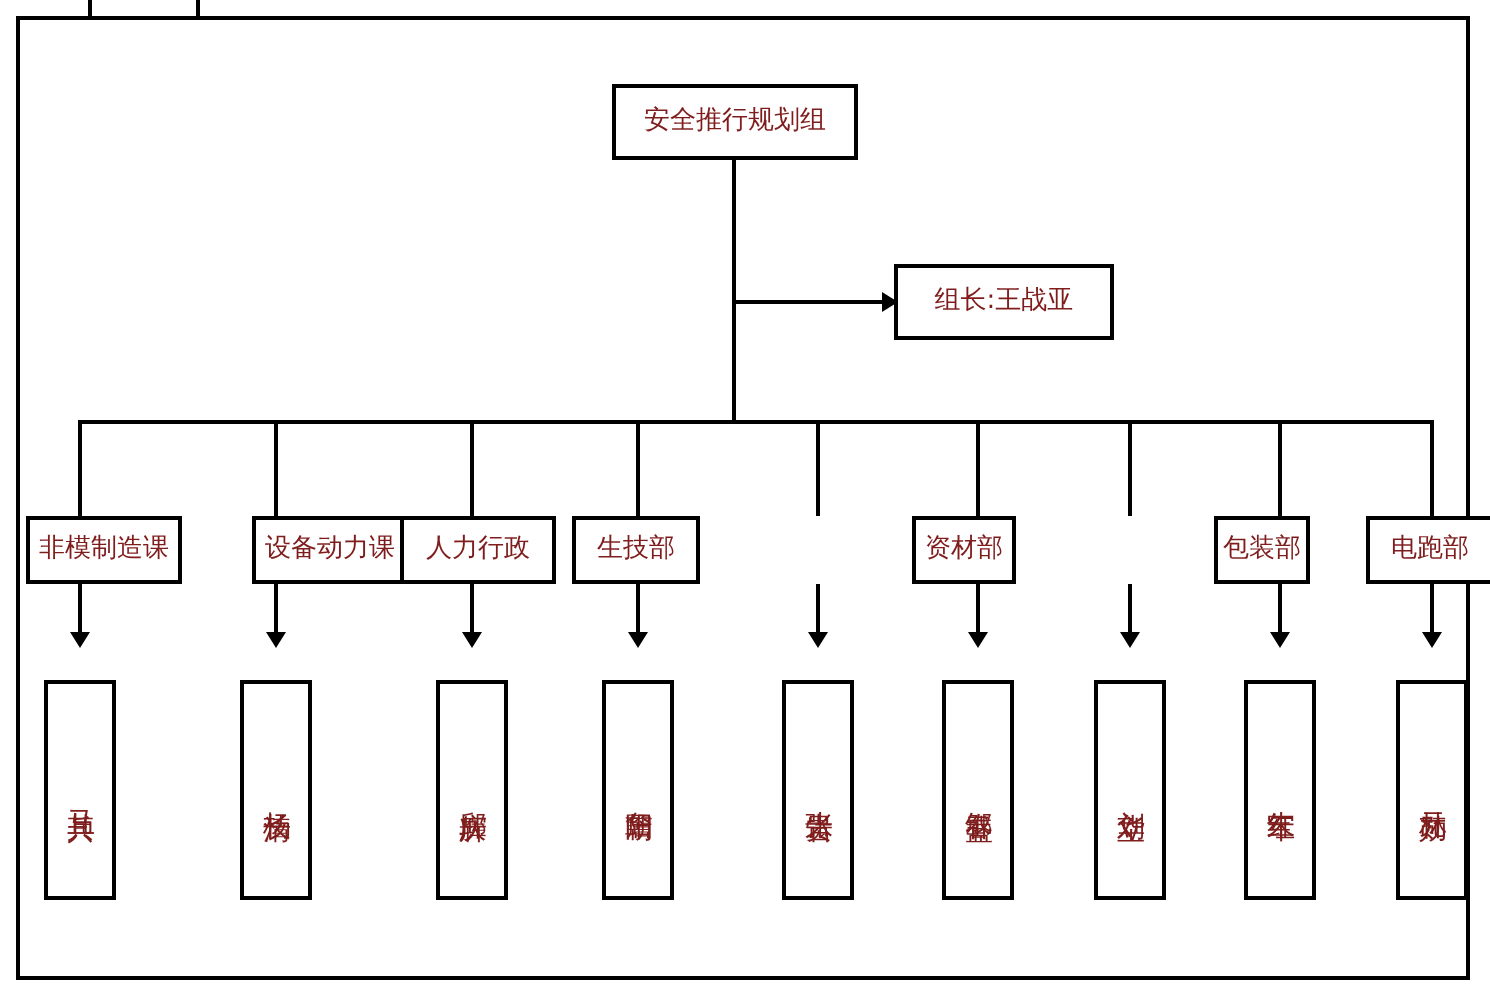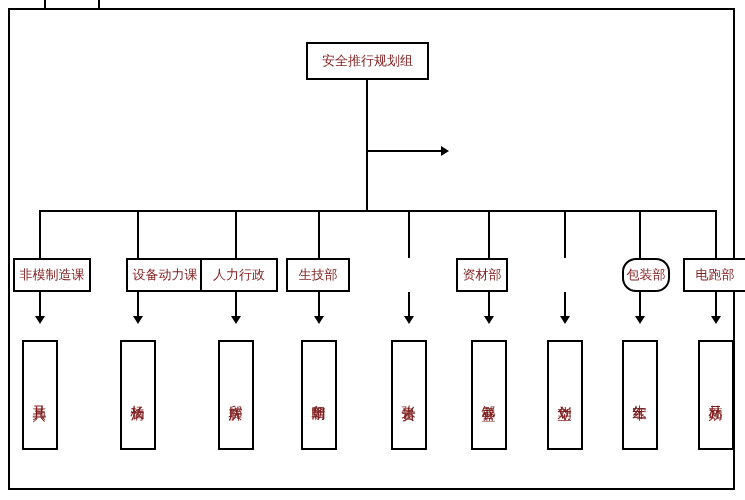--- a/index.html
+++ b/index.html
@@ -88,20 +88,21 @@
   <div class="frame"></div>
   <div class="topnotch"></div>
 
   <div class="box" id="root-box" style="left:306px; top:42px; width:123px; height:38px;">安全推行规划组</div>
 
   <div class="line vline" style="left:366px; top:80px; width:2px; height:131px;"></div>
 
   <div class="line hline" style="left:368px; top:150px; width:75px; height:2px;"></div>
   <div class="arrow-right" style="left:441px; top:146px;"></div>
 
+  <div class="box" style="left:447px; top:132px; width:110px; height:38px;">组长:王战亚</div>
 
   <div class="line hline" style="left:39px; top:210px; width:678px; height:2px;"></div>
 
   <div class="line vline" style="left:39px; top:212px; height:46px;"></div>
   <div class="box" style="left:13px; top:258px; width:78px; height:34px;">非模制造课</div>
   <div class="line vline" style="left:39px; top:292px; height:28px;"></div>
   <div class="arrow" style="left:35px; top:316px;"></div>
   <div class="box vertical" style="left:22px; top:340px; width:36px; height:110px;">马其兵</div>
 
   <div class="line vline" style="left:137px; top:212px; height:46px;"></div>
@@ -132,21 +133,21 @@
   <div class="line vline" style="left:488px; top:292px; height:28px;"></div>
   <div class="arrow" style="left:484px; top:316px;"></div>
   <div class="box vertical" style="left:471px; top:340px; width:36px; height:110px;">邹春盛</div>
 
   <div class="line vline" style="left:564px; top:212px; height:46px;"></div>
   <div class="line vline" style="left:564px; top:292px; height:28px;"></div>
   <div class="arrow" style="left:560px; top:316px;"></div>
   <div class="box vertical" style="left:547px; top:340px; width:36px; height:110px;">刘华立</div>
 
   <div class="line vline" style="left:639px; top:212px; height:46px;"></div>
-  <div class="box" style="left:622px; top:258px; width:48px; height:34px;border-radius:14px;">包装部</div>
+  <div class="box" style="left:607px; top:258px; width:48px; height:34px;">包装部</div>
   <div class="line vline" style="left:639px; top:292px; height:28px;"></div>
   <div class="arrow" style="left:635px; top:316px;"></div>
   <div class="box vertical" style="left:622px; top:340px; width:36px; height:110px;">朱红军</div>
 
   <div class="line vline" style="left:715px; top:212px; height:46px;"></div>
   <div class="box" style="left:683px; top:258px; width:64px; height:34px;">电跑部</div>
   <div class="line vline" style="left:715px; top:292px; height:28px;"></div>
   <div class="arrow" style="left:711px; top:316px;"></div>
   <div class="box vertical" style="left:698px; top:340px; width:36px; height:110px;">林元勋</div>
 

